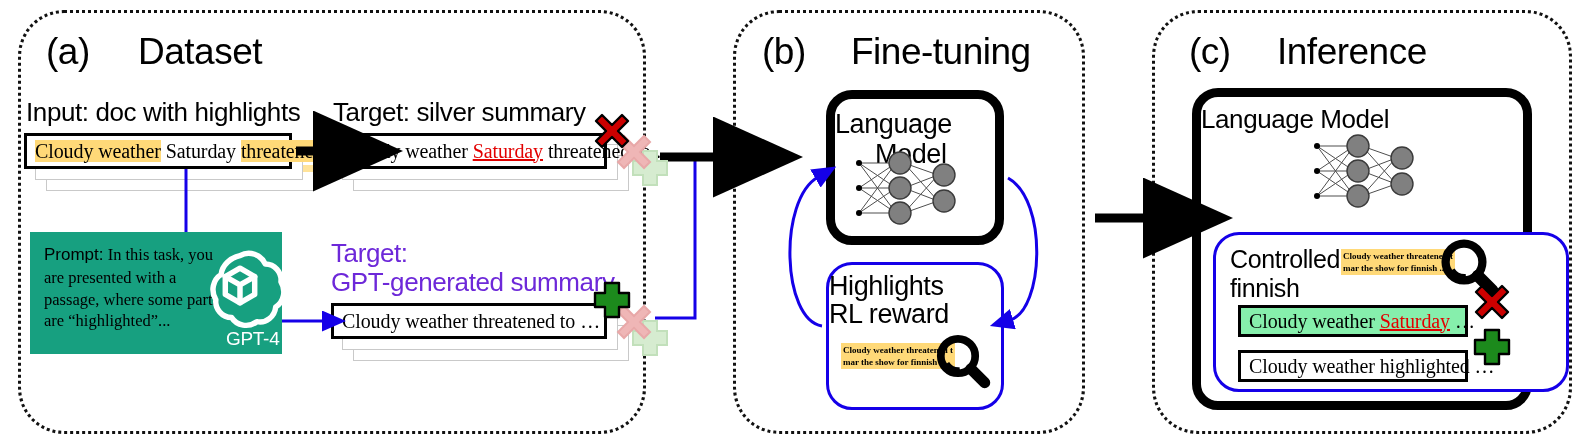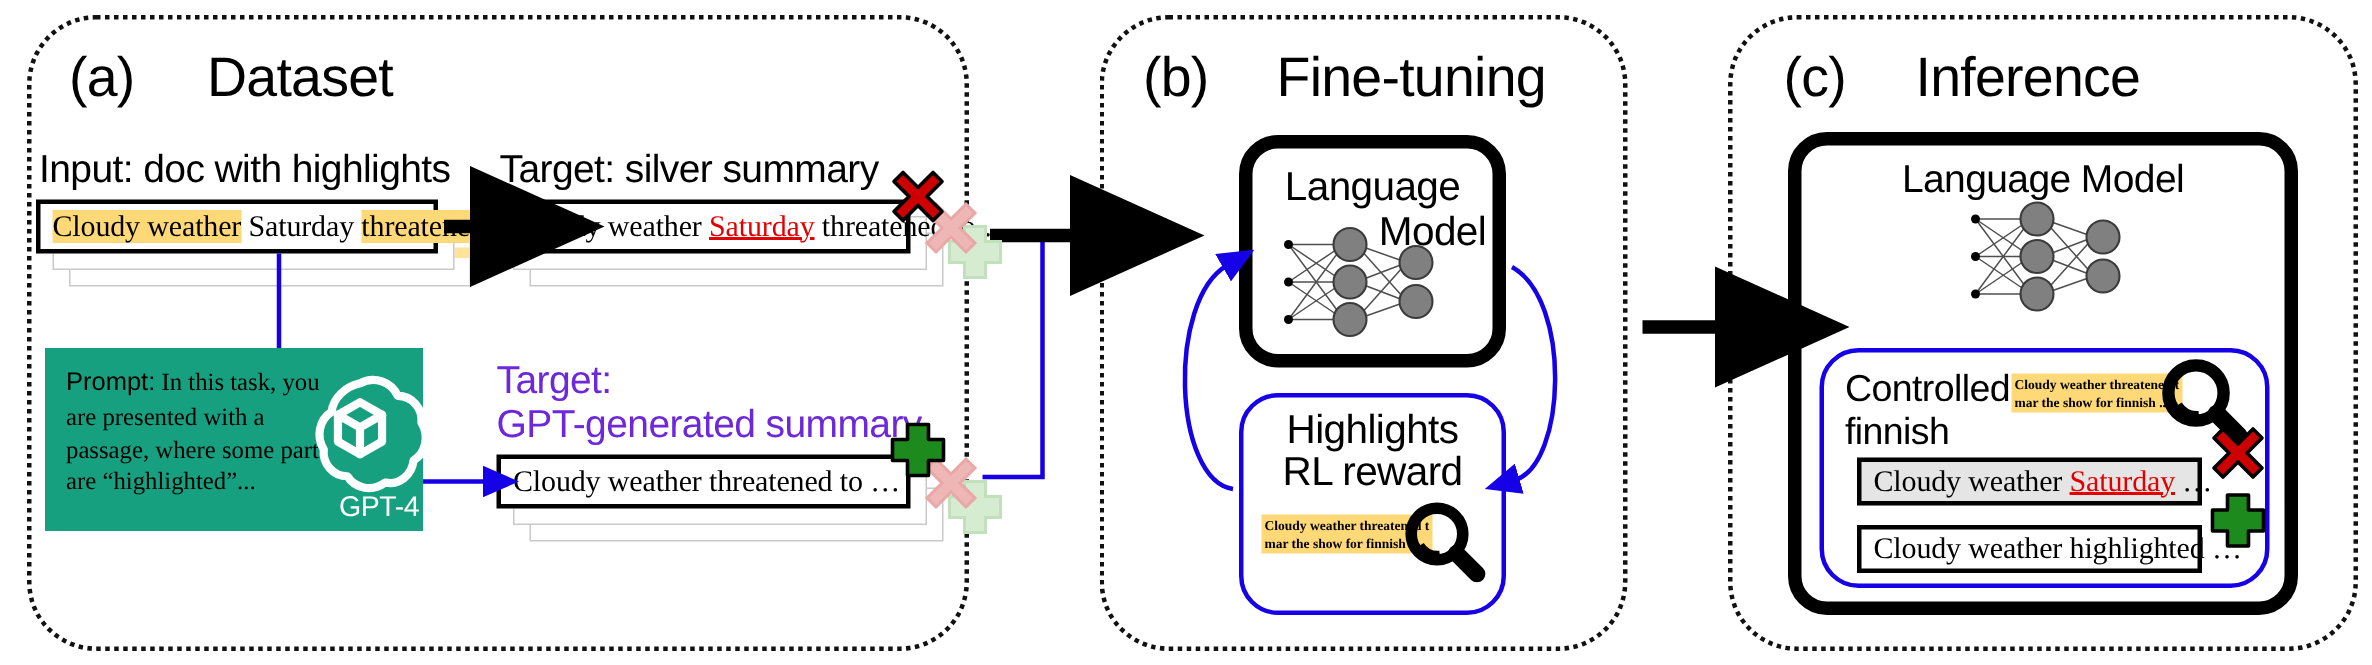--- a/index.html
+++ b/index.html
@@ -36,21 +36,21 @@
   
   #prompt-box{position:absolute;background:#17a080;box-sizing:border-box;}
   #prompt-text{position:absolute;left:14px;top:12px;width:182px;
                font-family:"Liberation Serif",serif;font-size:16.5px;line-height:1.33;color:#000;}
   #prompt-text b{font-family:"Liberation Sans",sans-serif;font-weight:400;font-size:17px;}
   #gpt-label{position:absolute;font-size:19px;color:#fff;left:196px;top:96px;letter-spacing:-.3px;}
 
   
   .hardbox{position:absolute;border:9px solid #000;border-radius:26px;background:#fff;box-sizing:border-box;}
   .bluebox{position:absolute;border:3px solid #1500e8;border-radius:26px;background:#fff;box-sizing:border-box;}
-  .boxtitle{position:absolute;text-align:center;font-size:27px;line-height:1.12;letter-spacing:-.4px;width:100%;}
+  .boxtitle{position:absolute;font-size:27px;line-height:1.12;letter-spacing:-.4px;width:100%;}
 
   svg{position:absolute;left:0;top:0;overflow:visible;}
   .layer{position:absolute;left:0;top:0;width:1581px;height:443px;pointer-events:none;}
 
   .mini-hl{position:absolute;background:#ffd978;font-family:"Liberation Serif",serif;
            font-size:9px;line-height:1.35;padding:1px 2px;white-space:nowrap;font-weight:600;}
 </style>
 </head>
 <body>
 
@@ -128,31 +128,31 @@
 </div>
 
 <div class="panel" id="panel-c"></div>
 <div class="panel-tag" style="left:1189px;top:33px;">(c)</div>
 <div class="panel-title" style="left:1277px;top:33px;">Inference</div>
 
 <div class="hardbox" id="lm-box-c" style="left:1192px;top:88px;width:340px;height:322px;">
   <div class="boxtitle" style="top:8px;font-size:26px;">Language Model</div>
 </div>
 
-<div class="bluebox" id="decoding-box" style="left:1213px;top:232px;width:300px;height:160px;">
+<div class="bluebox" id="decoding-box" style="left:1213px;top:232px;width:356px;height:160px;">
   <div style="position:absolute;left:14px;top:10px;font-size:25px;line-height:1.14;letter-spacing:-.4px;">
     <div>Controlled</div>
     <div>finnish</div>
   </div>
   <div class="mini-hl" style="left:125px;top:14px;">
     <span>Cloudy weather threatened t</span><br>
     <span>mar the show for finnish ...</span>
   </div>
 
-  <div style="position:absolute;left:22px;top:70px;width:230px;height:32px;border:3px solid #000;background:#e5e5e5;box-sizing:border-box;display:flex;align-items:center;">
+  <div style="position:absolute;left:22px;top:70px;width:230px;height:32px;border:3px solid #000;background:#86efac;box-sizing:border-box;display:flex;align-items:center;">
     <span class="doctext"><span>Cloudy weather </span><span class="redu">Saturday</span><span> …</span></span>
   </div>
 
   <div style="position:absolute;left:22px;top:115px;width:230px;height:32px;border:3px solid #000;background:#fff;box-sizing:border-box;display:flex;align-items:center;">
     <span class="doctext">Cloudy weather highlighted …</span>
   </div>
 </div>
 
 <div class="layer">
 <svg width="1581" height="443" viewBox="0 0 1581 443" xmlns="http://www.w3.org/2000/svg">

